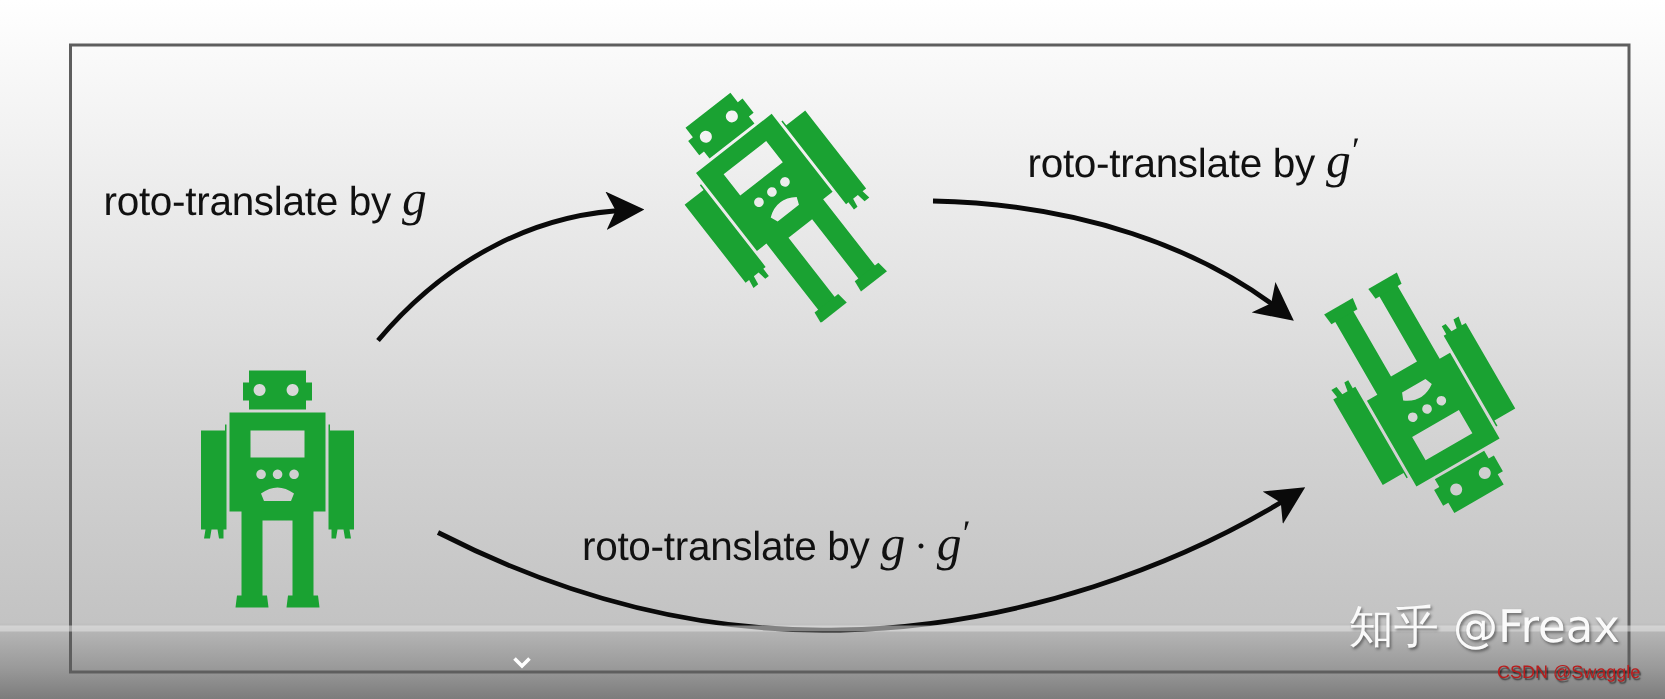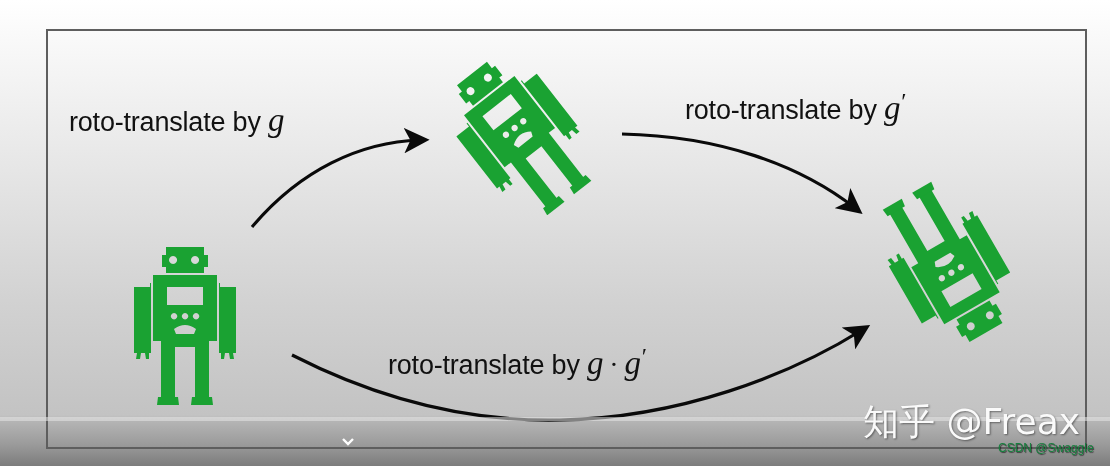--- a/index.html
+++ b/index.html
@@ -25,26 +25,26 @@
   svg.overlay { position: absolute; left: 0; top: 0; }
   .robot { position: absolute; }
   .progress-line {
     position: absolute; left: 0; top: 417px; width: 1110px; height: 4px;
     background: rgba(230,230,230,0.55);
   }
   .chevron {
     position: absolute; left: 341px; top: 437px; width: 14px; height: 10px;
   }
   .watermark {
-    position: absolute; right: 30px; top: 398px; font-size: 36px; color: #fafafa;
+    position: absolute; right: 30px; top: 398px; font-size: 30px; color: #fafafa;
     text-shadow: 1px 1px 2px rgba(0,0,0,0.45); white-space: nowrap;
     font-family: "DejaVu Sans", sans-serif;
   }
   .credit {
-    position: absolute; left: 998px; top: 441px; font-size: 12px; color: #15803d;
+    position: absolute; left: 998px; top: 441px; font-size: 12px; color: #b91c1c;
     text-shadow: 1px 1px 1px rgba(0,0,0,0.6); white-space: nowrap;
     font-family: "Liberation Sans", sans-serif;
   }
 </style>
 </head>
 <body>
 
 <div class="frame"></div>
 
 <svg class="overlay" width="1110" height="466">
@@ -86,21 +86,21 @@
 </svg>
 
 <svg class="robot" style="left:425px;top:55px" width="190" height="160" viewBox="-95 -80 190 160">
   <use href="#robot-shape" transform="rotate(-38)"></use>
 </svg>
 
 <svg class="robot" style="left:860px;top:180px" width="175" height="170" viewBox="-87 -85 175 170">
   <use href="#robot-shape" transform="rotate(150)"></use>
 </svg>
 
-<div class="label" style="left:69px;top:102px">
+<div class="label" style="left:69px;top:115px">
   <span>roto-translate by </span><span class="math">g</span>
 </div>
 
 <div class="label" style="left:685px;top:88px">
   <span>roto-translate by </span><span class="math">g</span><span class="prime">′</span>
 </div>
 
 <div class="label" style="left:388px;top:343px">
   <span>roto-translate by </span><span class="math">g</span><span class="op">·</span><span class="math">g</span><span class="prime">′</span>
 </div>

